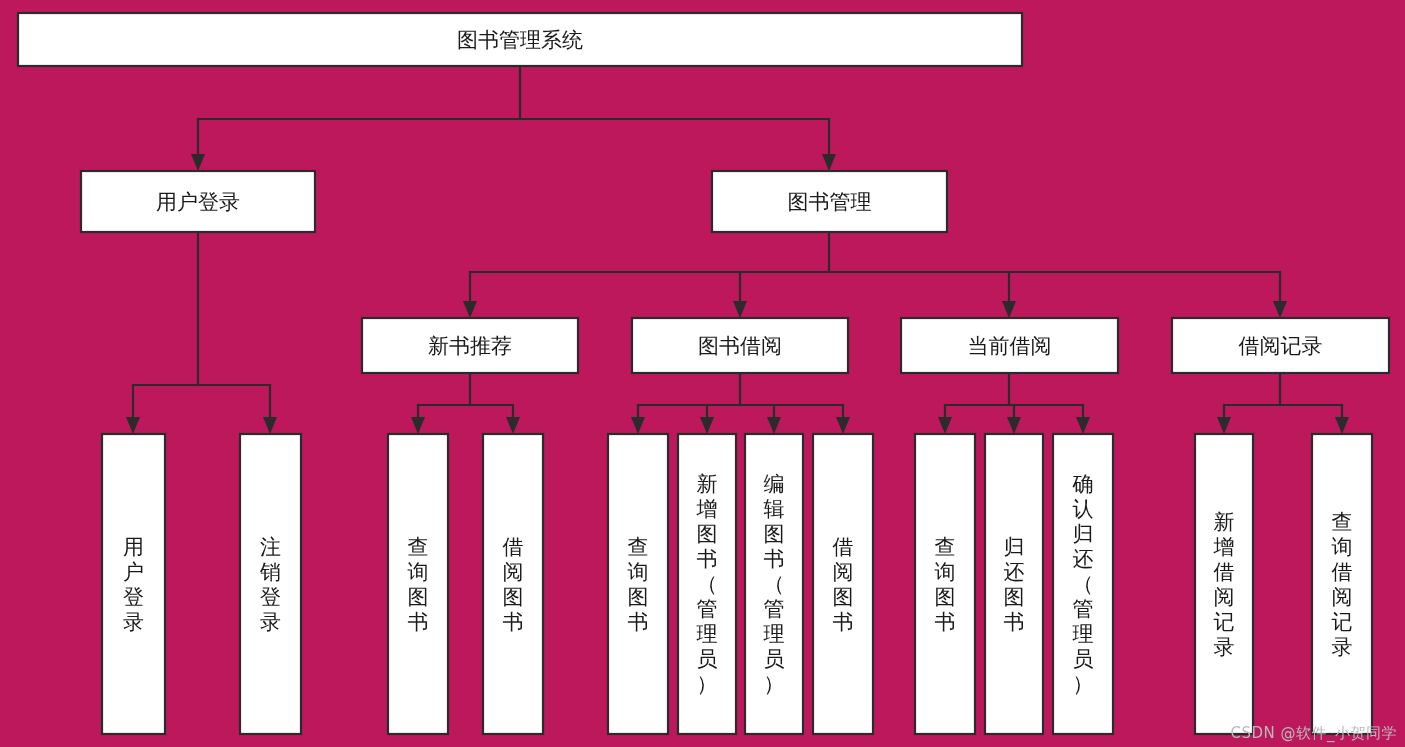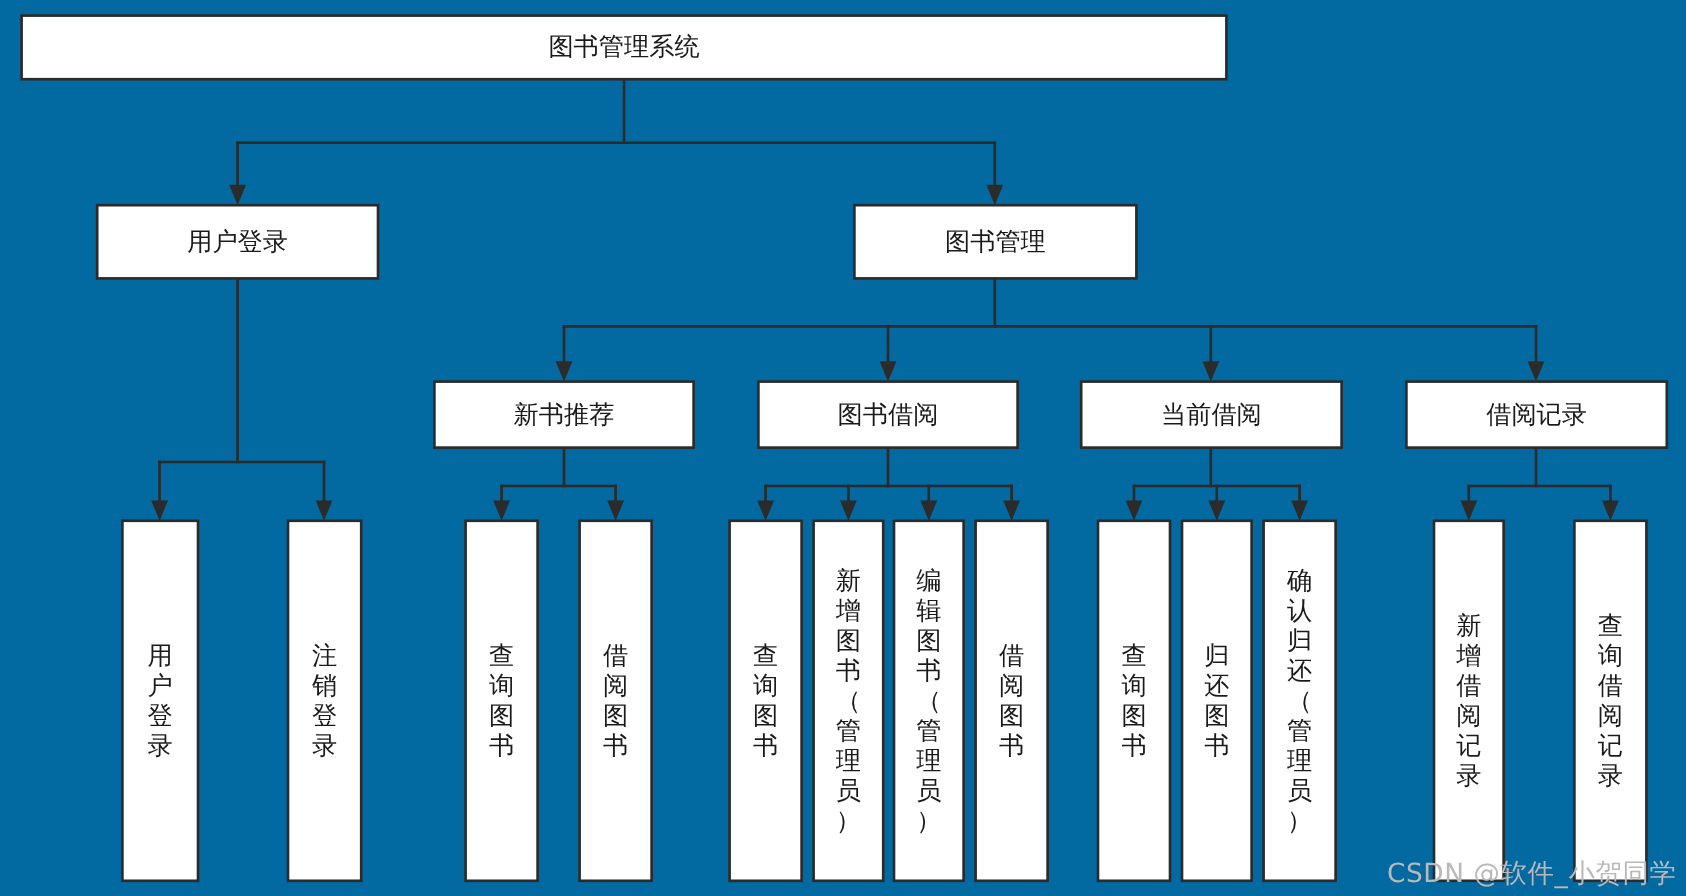--- a/index.html
+++ b/index.html
@@ -11,21 +11,21 @@
   body {
     width: 1405px;
     height: 747px;
     overflow: hidden;
     font-family: "DejaVu Sans", "Liberation Sans", sans-serif;
   }
   #diagram-root {
     position: relative;
     width: 1405px;
     height: 747px;
-    background: #0369a1;
+    background: #be185d;
   }
   svg#diagram-svg {
     position: absolute;
     top: 0;
     left: 0;
     width: 1405px;
     height: 747px;
     display: block;
   }
   .node-rect {
@@ -54,21 +54,21 @@
     fill: #1a1a1a;
     font-family: "DejaVu Sans", "Liberation Sans", sans-serif;
     font-size: 21px;
     text-anchor: middle;
   }
   .watermark-text {
     position: absolute;
     right: 8px;
     bottom: 4px;
     font-family: "DejaVu Sans", "Liberation Sans", sans-serif;
-    font-size: 22px;
+    font-size: 15px;
     color: #b9b9b9;
     letter-spacing: 0.5px;
     white-space: nowrap;
     user-select: none;
   }
 </style>
 </head>
 <body>
 
 <div id="diagram-root">

